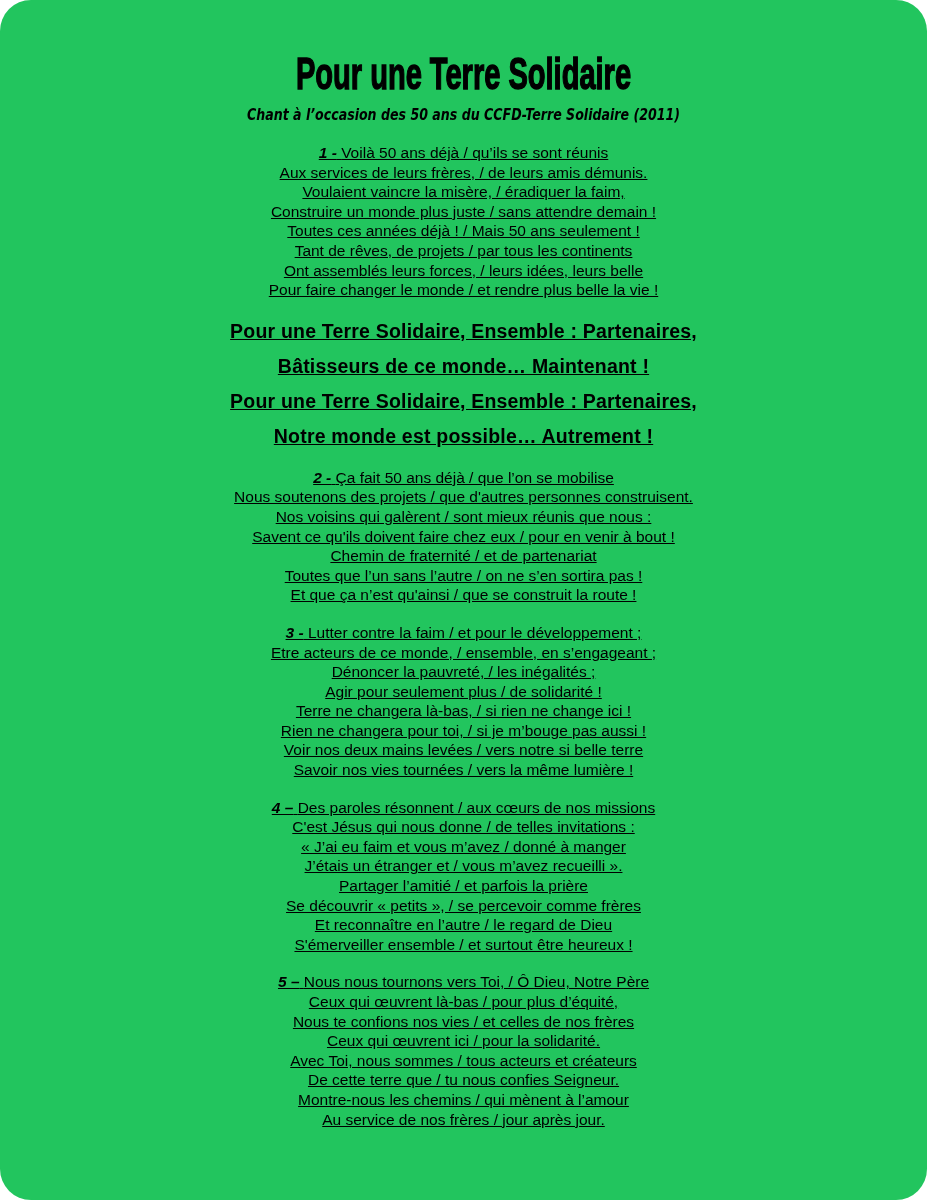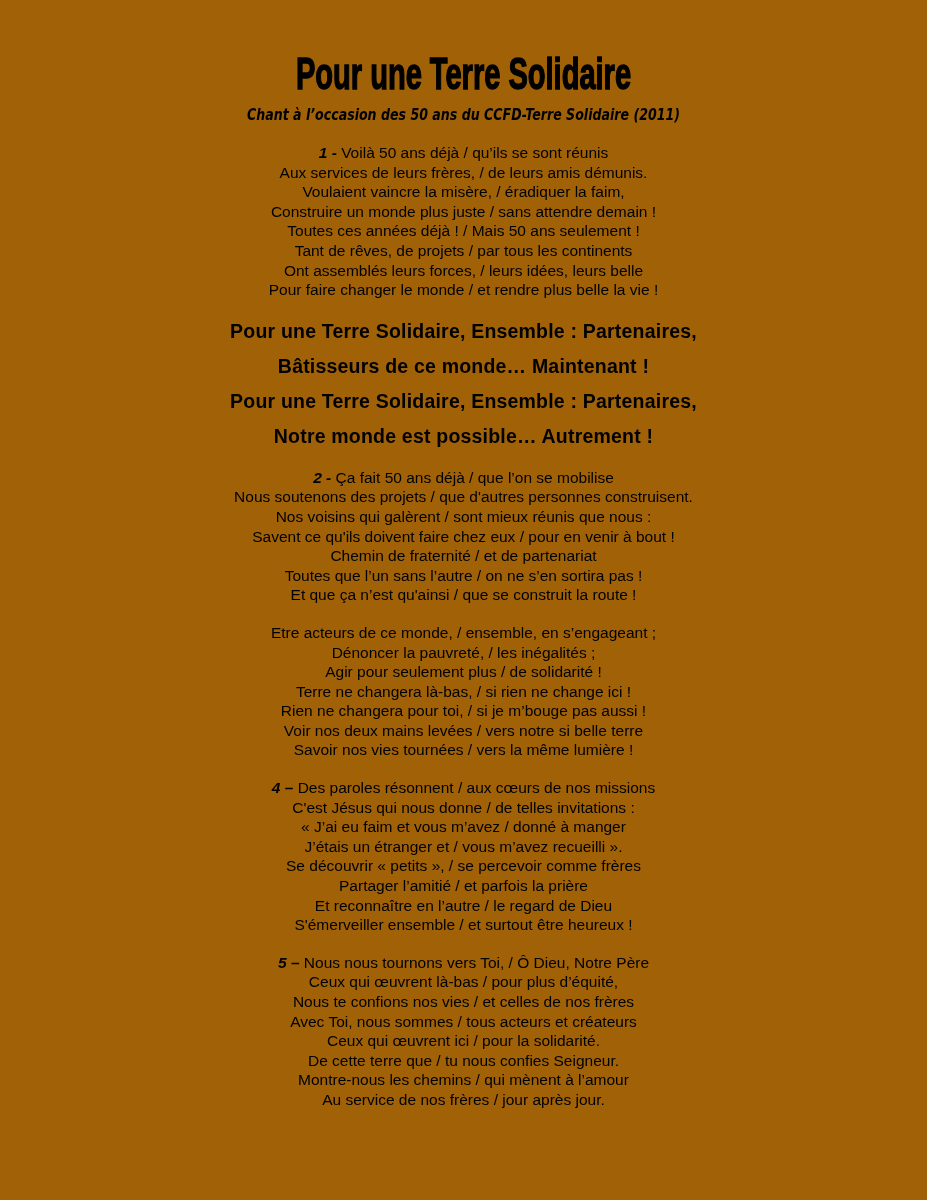--- a/index.html
+++ b/index.html
@@ -5,27 +5,28 @@
   html, body {
     margin: 0;
     padding: 0;
     background: #ffffff;
   }
   .page {
     position: relative;
     width: 927px;
     height: 1200px;
     margin: 0 auto;
-    background: #a16207;
+    background: #22c55e;
     color: #000000;
     font-family: "Liberation Sans", sans-serif;
     text-align: center;
     box-sizing: border-box;
     padding-top: 52px;
     overflow: hidden;
+    border-radius: 31px;
   }
   .title {
     margin: 0;
     font-family: "Liberation Sans", sans-serif;
     font-weight: bold;
     font-size: 44px;
     line-height: 1.0;
     transform: scaleX(0.66);
     transform-origin: 50% 50%;
     -webkit-text-stroke: 1.4px #000000;
@@ -37,20 +38,21 @@
     font-style: italic;
     font-weight: bold;
     font-size: 15px;
     line-height: 20px;
     transform: scaleX(0.84);
     transform-origin: 50% 50%;
     white-space: nowrap;
   }
   .block {
     margin: 18px 0 0 0;
+    text-decoration: underline;
   }
   .verse p {
     margin: 0;
     font-size: 15.5px;
     line-height: 19.6px;
     white-space: nowrap;
   }
   .vnum {
     font-weight: bold;
     font-style: italic;
@@ -94,44 +96,45 @@
     <p><span class="vnum">2 -</span> <span>Ça fait 50 ans déjà / que l’on se mobilise</span></p>
     <p>Nous soutenons des projets / que d'autres personnes construisent.</p>
     <p>Nos voisins qui galèrent / sont mieux réunis que nous :</p>
     <p>Savent ce qu'ils doivent faire chez eux / pour en venir à bout !</p>
     <p>Chemin de fraternité / et de partenariat</p>
     <p>Toutes que l’un sans l’autre / on ne s’en sortira pas !</p>
     <p>Et que ça n’est qu'ainsi / que se construit la route !</p>
   </div>
 
   <div class="block verse">
+    <p><span class="vnum">3 -</span> <span>Lutter contre la faim / et pour le développement ;</span></p>
     <p>Etre acteurs de ce monde, / ensemble, en s’engageant ;</p>
     <p>Dénoncer la pauvreté, / les inégalités ;</p>
     <p>Agir pour seulement plus / de solidarité !</p>
     <p>Terre ne changera là-bas, / si rien ne change ici !</p>
     <p>Rien ne changera pour toi, / si je m’bouge pas aussi !</p>
     <p>Voir nos deux mains levées / vers notre si belle terre</p>
     <p>Savoir nos vies tournées / vers la même lumière !</p>
   </div>
 
   <div class="block verse">
     <p><span class="vnum">4 –</span> <span>Des paroles résonnent / aux cœurs de nos missions</span></p>
     <p>C'est Jésus qui nous donne / de telles invitations :</p>
     <p>« J’ai eu faim et vous m’avez / donné à manger</p>
     <p>J’étais un étranger et / vous m’avez recueilli ».</p>
+    <p>Partager l’amitié / et parfois la prière</p>
     <p>Se découvrir « petits », / se percevoir comme frères</p>
-    <p>Partager l’amitié / et parfois la prière</p>
     <p>Et reconnaître en l’autre / le regard de Dieu</p>
     <p>S'émerveiller ensemble / et surtout être heureux !</p>
   </div>
 
   <div class="block verse">
     <p><span class="vnum">5 –</span> <span>Nous nous tournons vers Toi, / Ô Dieu, Notre Père</span></p>
     <p>Ceux qui œuvrent là-bas / pour plus d’équité,</p>
     <p>Nous te confions nos vies / et celles de nos frères</p>
+    <p>Ceux qui œuvrent ici / pour la solidarité.</p>
     <p>Avec Toi, nous sommes / tous acteurs et créateurs</p>
-    <p>Ceux qui œuvrent ici / pour la solidarité.</p>
     <p>De cette terre que / tu nous confies Seigneur.</p>
     <p>Montre-nous les chemins / qui mènent à l’amour</p>
     <p>Au service de nos frères / jour après jour.</p>
   </div>
 
 </div>
 
 </body></html>

